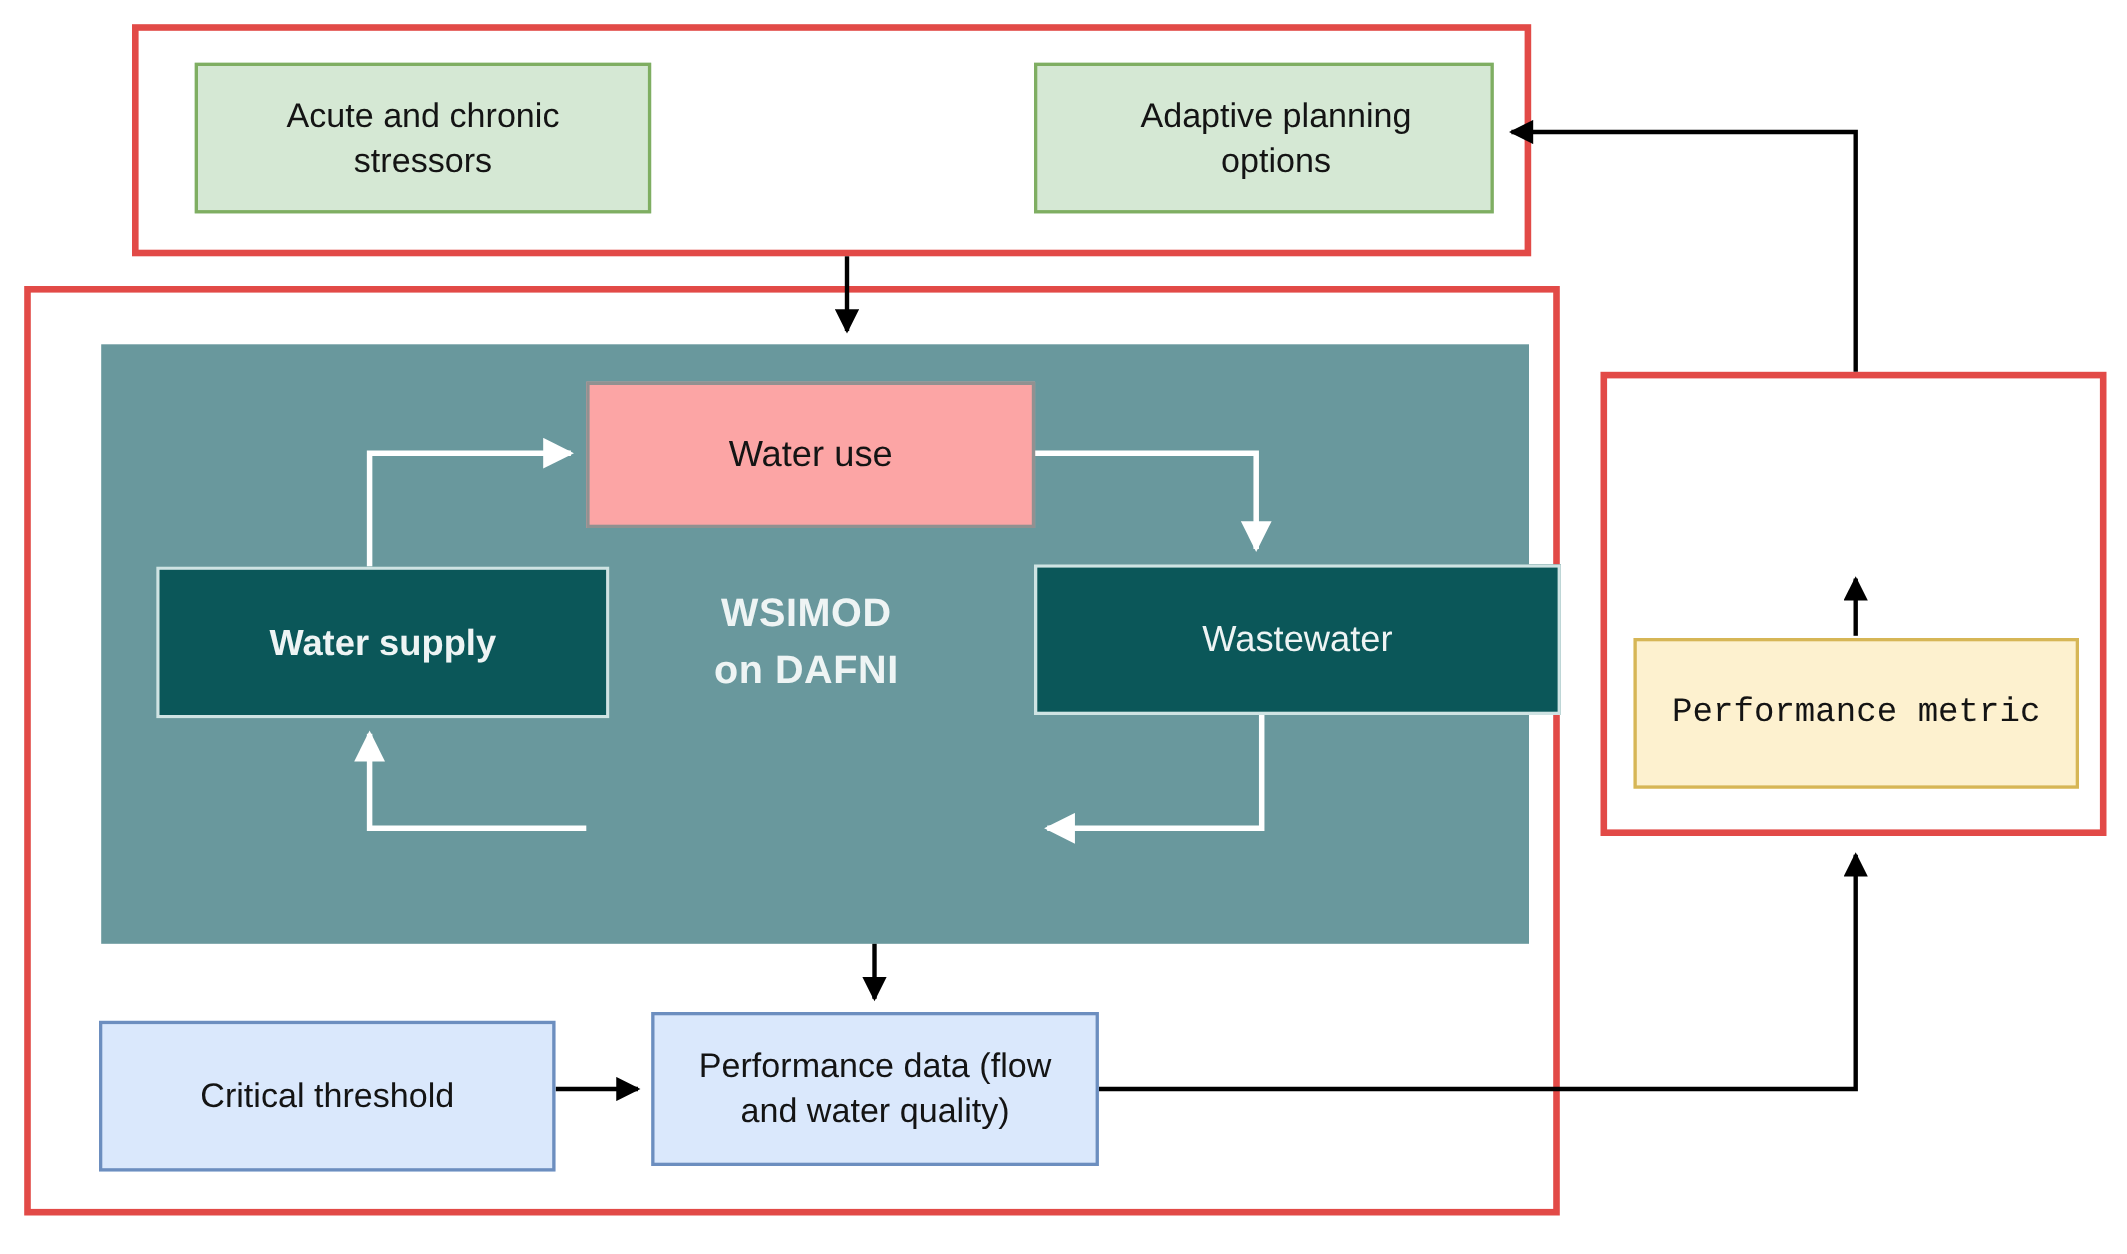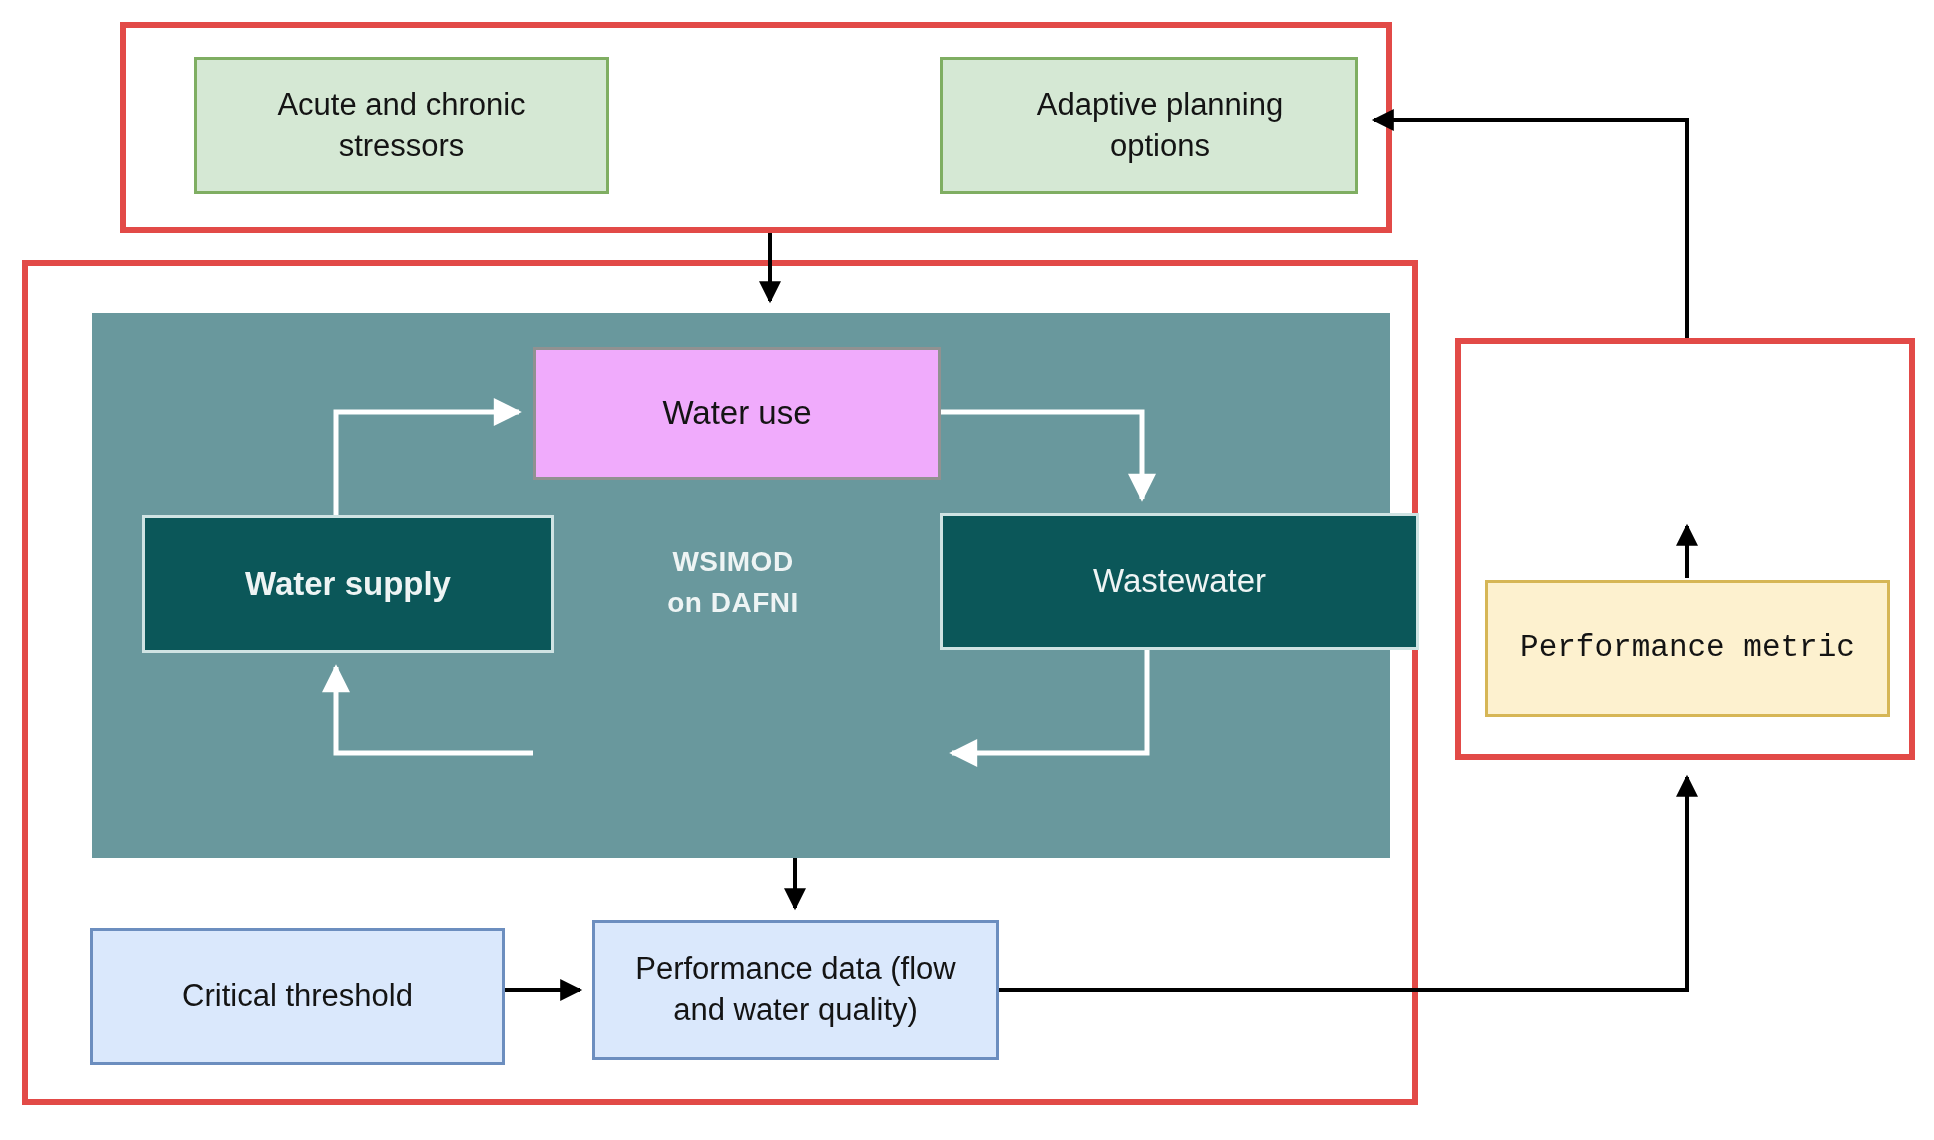--- a/index.html
+++ b/index.html
@@ -21,27 +21,27 @@
     overflow:hidden;
   }
   .group{position:absolute;border:6px solid var(--loop-border);background:transparent;box-sizing:border-box;}
   .node{
     position:absolute;box-sizing:border-box;display:flex;align-items:center;justify-content:center;
     text-align:center;font-size:31px;line-height:1.3;padding:4px 18px;
   }
   .node.green{background:var(--green-fill);border:3px solid var(--green-border);}
   .node.blue{background:var(--blue-fill);border:3px solid var(--blue-border);}
   .node.yellow{background:var(--yellow-fill);border:3px solid var(--yellow-border);}
-  .node.white{background:#f0abfc;border:3px solid var(--white-node-border);font-size:33px;}
+  .node.white{background:#fca5a5;border:3px solid var(--white-node-border);font-size:33px;}
   .node.dark{background:var(--node-dark-teal);border:3px solid var(--node-dark-border);color:var(--text-light);font-size:33px;}
   #teal-panel{position:absolute;left:92px;top:313px;width:1298px;height:545px;background:var(--panel-teal);}
   #wsimod-label{
     position:absolute;left:533px;top:528px;width:400px;height:110px;
     display:flex;align-items:center;justify-content:center;text-align:center;
-    font-size:28px;font-weight:bold;line-height:1.45;color:var(--text-light);
+    font-size:36px;font-weight:bold;line-height:1.45;color:var(--text-light);
     white-space:pre-line;letter-spacing:0.5px;
   }
   #connectors{position:absolute;left:0;top:0;width:1934px;height:1140px;pointer-events:none;}
   .ln-black{stroke:var(--arrow-black);stroke-width:4;fill:none;}
   .ln-white{stroke:var(--arrow-white);stroke-width:5;fill:none;}
   .mk-black{fill:var(--arrow-black);}
   .mk-white{fill:var(--arrow-white);}
   #node-performance-data{line-height:1.32;padding:4px 28px;}
 </style>
 </head>
@@ -71,21 +71,21 @@
     <path class="ln-black" marker-end="url(#mb)" d="M999,990 L1687,990 L1687,777"></path>
     <path class="ln-black" marker-end="url(#mb)" d="M1687,578 L1687,526"></path>
     <path class="ln-black" marker-end="url(#mb)" d="M1687,338 L1687,120 L1374,120"></path>
 
     <path class="ln-white" marker-end="url(#mw)" d="M336,516 L336,412 L519,412"></path>
     <path class="ln-white" marker-end="url(#mw)" d="M941,412 L1142,412 L1142,499"></path>
     <path class="ln-white" marker-end="url(#mw)" d="M1147,650 L1147,753 L952,753"></path>
     <path class="ln-white" marker-end="url(#mw)" d="M533,753 L336,753 L336,667"></path>
   </svg>
 
-  <div class="node green" style="left:194px;top:57px;width:415px;height:137px;">Acute and chronic stressors</div>
+  <div class="node green" style="left:177px;top:57px;width:415px;height:137px;">Acute and chronic stressors</div>
 
   <div class="node green" style="left:940px;top:57px;width:418px;height:137px;padding-left:40px;">Adaptive planning options</div>
 
   <div class="node white" style="left:533px;top:347px;width:408px;height:133px;">Water use</div>
 
   <div class="node dark" style="left:142px;top:515px;width:412px;height:138px;font-weight:bold;">Water supply</div>
 
   <div id="wsimod-label">WSIMOD
 on DAFNI</div>
 

